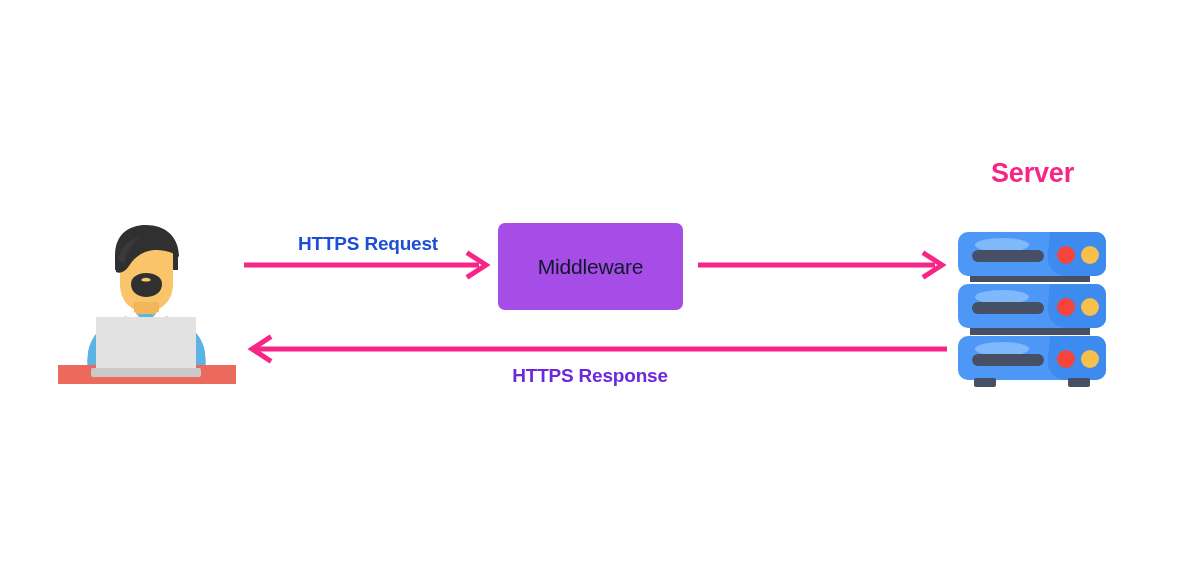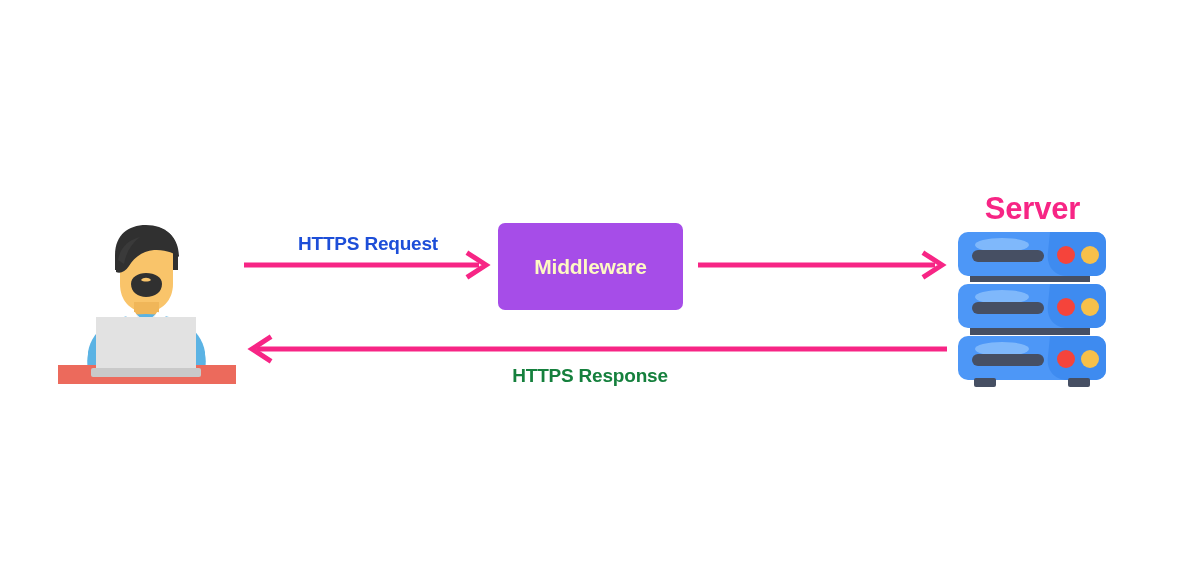--- a/index.html
+++ b/index.html
@@ -30,22 +30,21 @@
     top: 163px;
     width: 330px;
     text-align: center;
     font-size: 31px;
   }
   #server-title {
     left: 880px;
     top: 158px;
     width: 305px;
     text-align: center;
-    font-size: 31px;
-    margin-top: 33px;
+    font-size: 27px;
   }
 
   
   .arrow-label {
     position: absolute;
     font-weight: bold;
     font-size: 19px;
     white-space: nowrap;
     letter-spacing: -0.2px;
   }
@@ -77,22 +76,22 @@
     left: 498px;
     top: 223px;
     width: 185px;
     height: 87px;
     border-radius: 7px;
     display: flex;
     align-items: center;
     justify-content: center;
   }
   #middleware-label {
-    color: #fef9c3;
-    font-weight: bold;
+    color: #0f172a;
+    font-weight: normal;
     font-size: 21px;
     letter-spacing: -0.2px;
   }
 
   
   #client-figure {
     position: absolute;
     left: 58px;
     top: 222px;
   }
@@ -163,21 +162,21 @@
   <svg id="arrow-forward" class="arrow-svg" width="252" height="26" viewBox="0 0 252 26" xmlns="http://www.w3.org/2000/svg">
     <line x1="1" y1="13" x2="238" y2="13" stroke="#F72585" stroke-width="5"></line>
     <polyline points="228,2 245,13 228,24" fill="none" stroke="#F72585" stroke-width="5" stroke-linecap="square" stroke-linejoin="miter"></polyline>
   </svg>
 
   <svg id="arrow-response" class="arrow-svg" width="703" height="26" viewBox="0 0 703 26" xmlns="http://www.w3.org/2000/svg">
     <line x1="12" y1="13" x2="702" y2="13" stroke="#F72585" stroke-width="5"></line>
     <polyline points="24,2 7,13 24,24" fill="none" stroke="#F72585" stroke-width="5" stroke-linecap="square" stroke-linejoin="miter"></polyline>
   </svg>
 
-  <div id="response-label" class="arrow-label" style="color:#15803d;">HTTPS Response</div>
+  <div id="response-label" class="arrow-label" style="color:#6d28d9;">HTTPS Response</div>
 
   <div id="server-title" class="node-title" style="color:#F72585;">Server</div>
 
   <div id="server-figure">
     <svg width="170" height="165" viewBox="0 0 170 165" xmlns="http://www.w3.org/2000/svg">
 
       <rect x="20" y="48" width="120" height="12" fill="#464F63"></rect>
       <rect x="20" y="101" width="120" height="12" fill="#464F63"></rect>
 
       <g>

